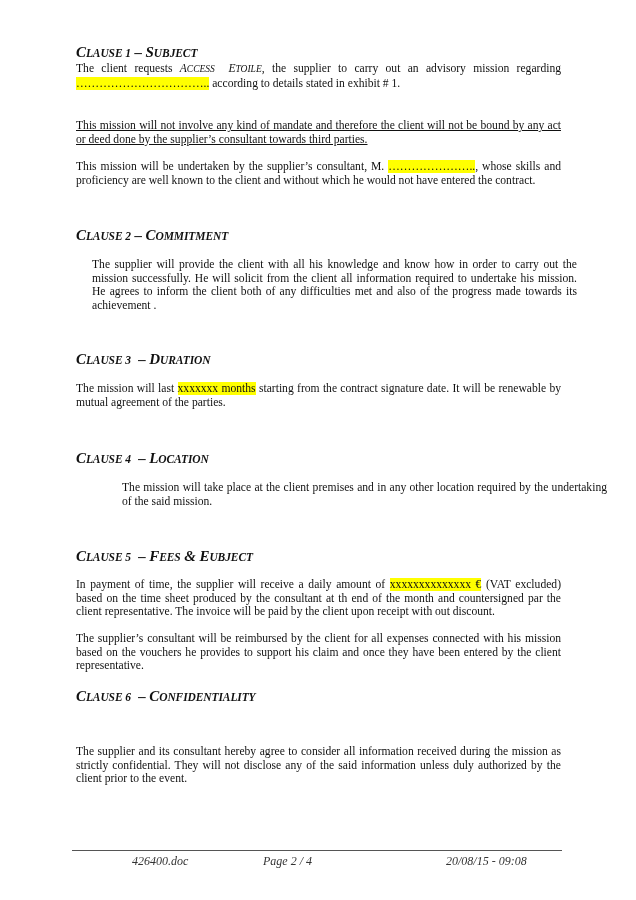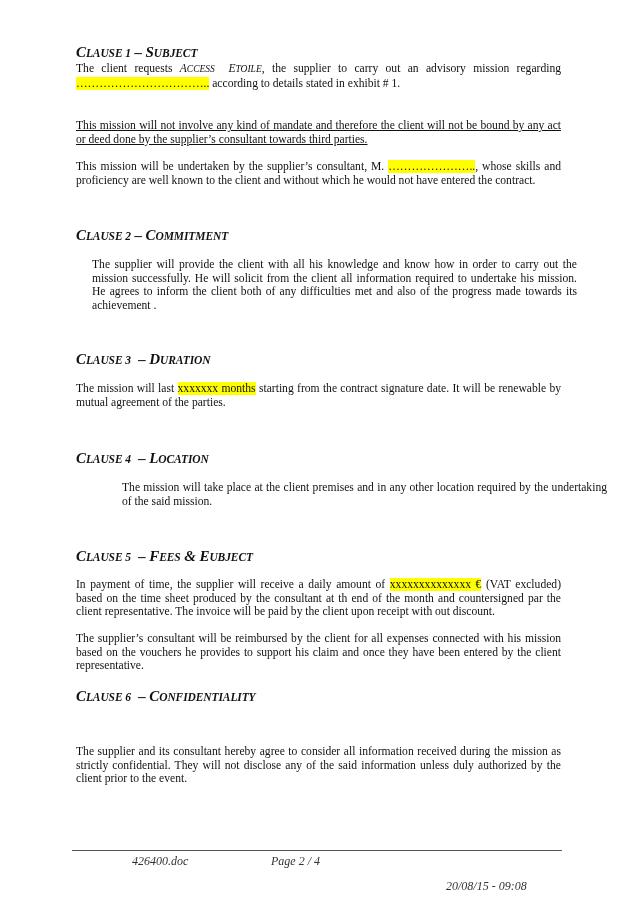--- a/index.html
+++ b/index.html
@@ -58,14 +58,14 @@
   <div class="para" style="top:632px;">The supplier’s consultant will be reimbursed by the client for all expenses connected with his mission based on the vouchers he provides to support his claim and once they have been entered by the client representative.</div>
 
   <div class="clause-title" style="top:688px;">
     <span>C</span><span class="sc">LAUSE 6</span><span style="white-space:pre">  – </span><span>C</span><span class="sc">ONFIDENTIALITY</span>
   </div>
   <div class="para" style="top:745px;">The supplier and its consultant hereby agree to consider all information received during the mission as strictly confidential. They will not disclose any of the said information unless duly authorized by the client prior to the event.</div>
 </div>
 
 <div class="footer-line"></div>
 <div class="footer" style="left:132px;">426400.doc</div>
-<div class="footer" style="left:271px;">Page 2 / 4</div>
-<div class="footer" style="left:446px;margin-top:25px;">20/08/15 - 09:08</div>
+<div class="footer" style="left:263px;">Page 2 / 4</div>
+<div class="footer" style="left:446px;">20/08/15 - 09:08</div>
 
 </body></html>

